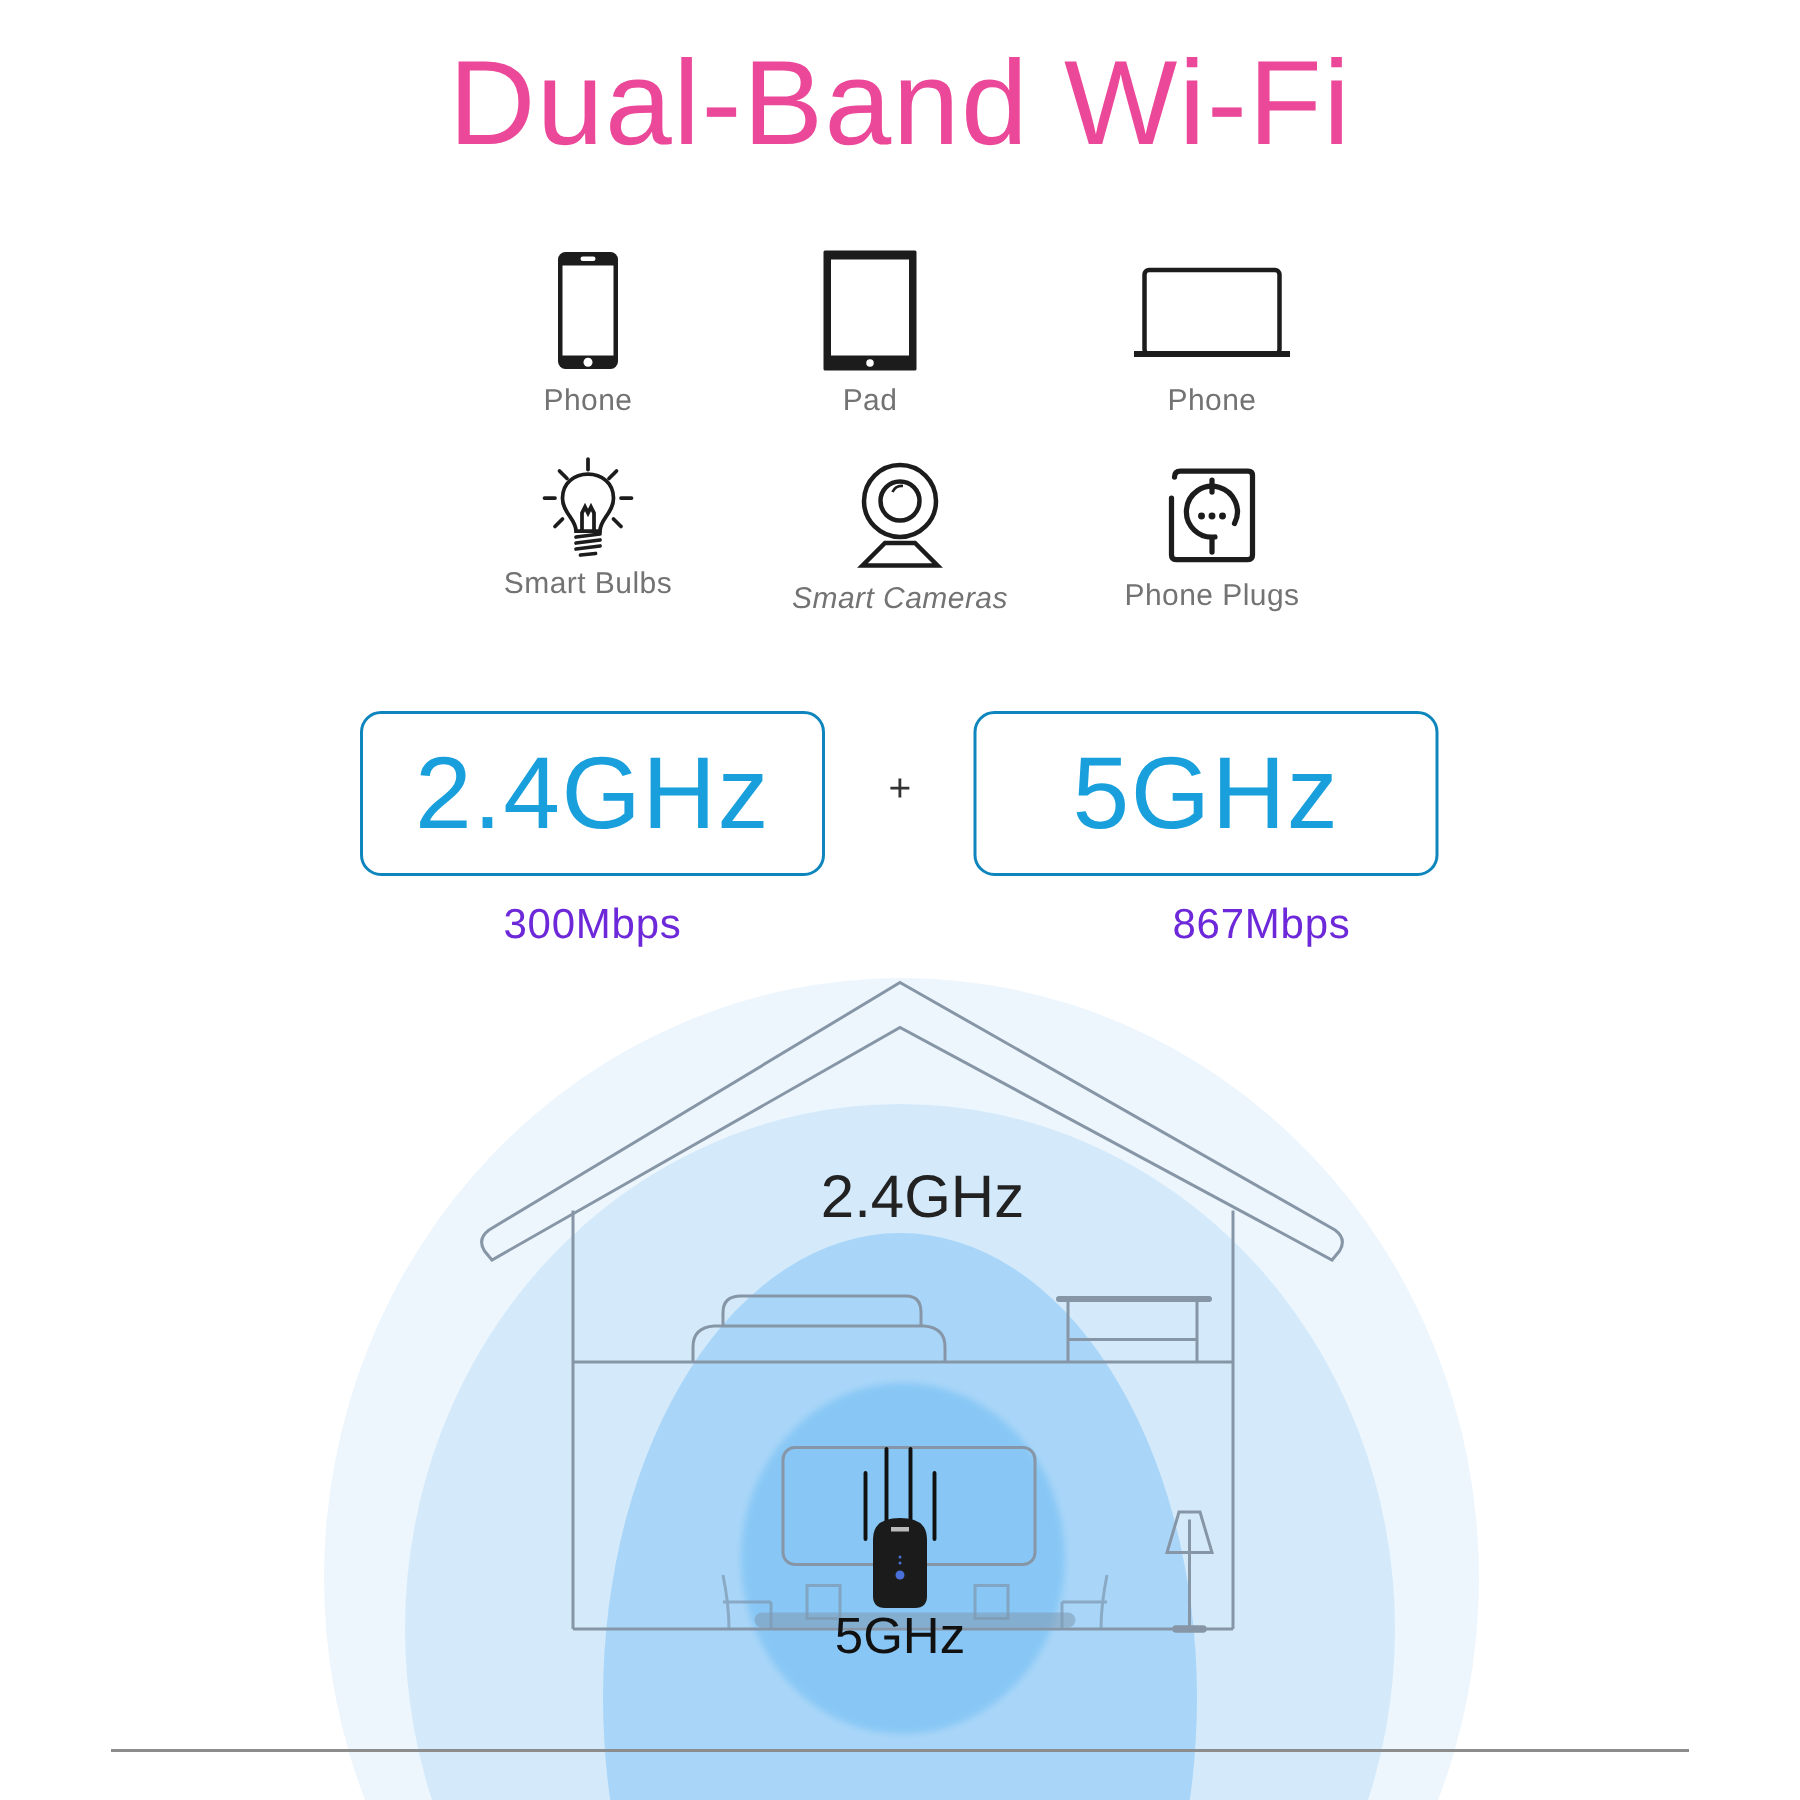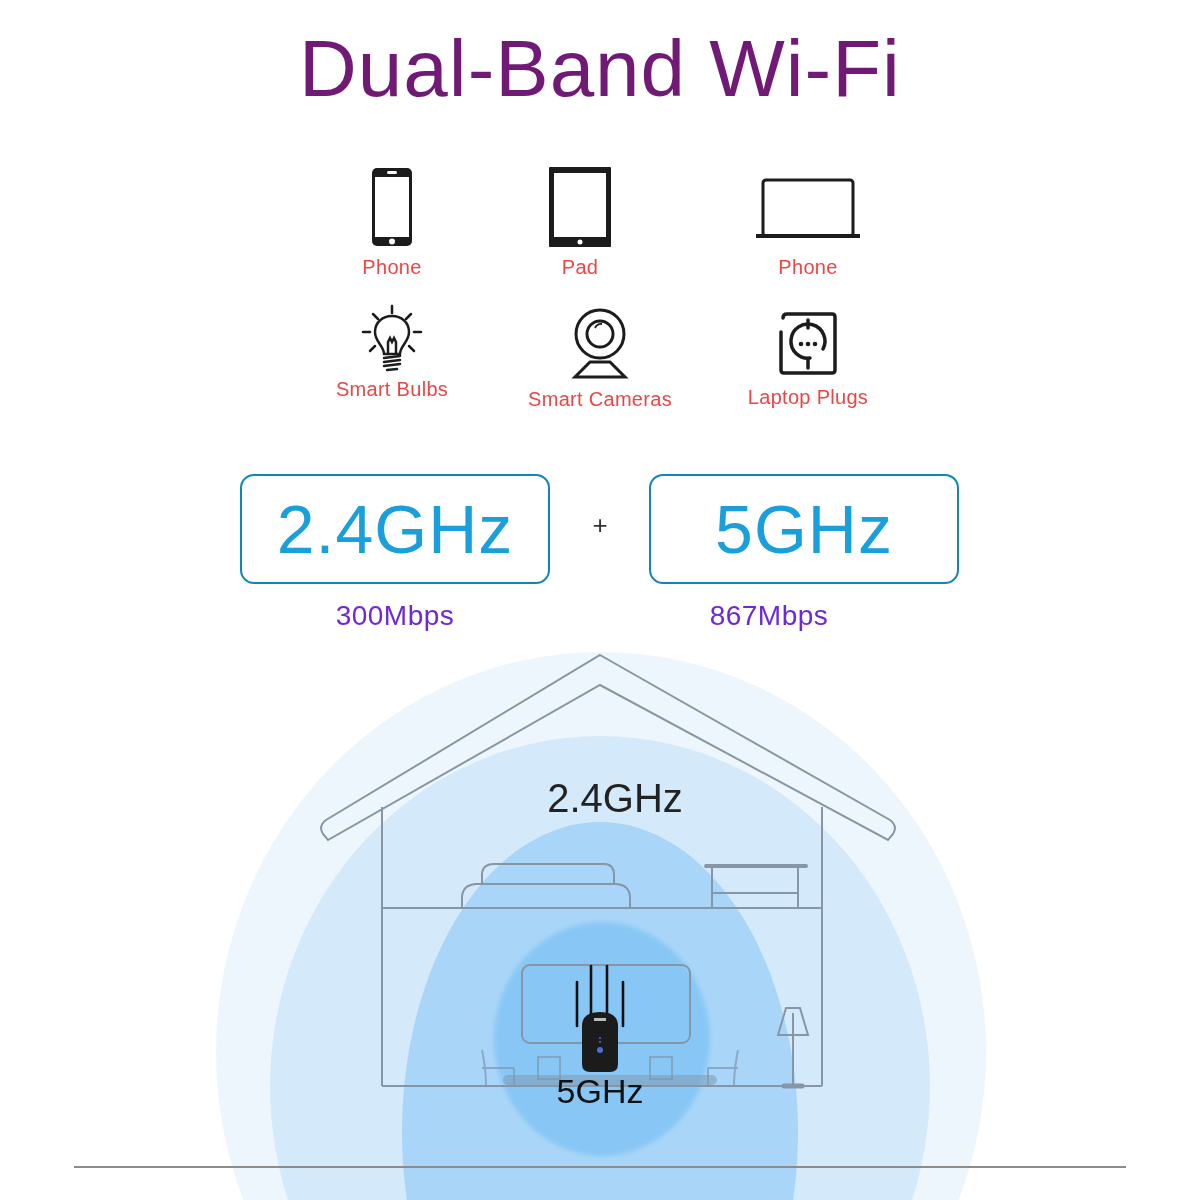--- a/index.html
+++ b/index.html
@@ -1,21 +1,21 @@
 <!DOCTYPE html>
 <html><head>
   <meta charset="utf-8">
   <style>
     html, body { margin: 0; padding: 0; background: #ffffff; }
     body { width: 1200px; height: 1200px; position: relative; overflow: hidden; font-family: "Liberation Sans", "DejaVu Sans", sans-serif; color: #1f1f1f; }
     .abs { position: absolute; }
-    .title { left: 0; top: 14px; width: 1200px; text-align: center; font-size: 80px; letter-spacing: 1px; color: #701a75; font-weight: normal; line-height: 110px; }
+    .title { left: 0; top: 14px; width: 1200px; text-align: center; font-size: 80px; letter-spacing: 1px; color: #ec4899; font-weight: normal; line-height: 110px; }
     .dev { position: absolute; width: 200px; text-align: center; }
     .dev svg { display: block; margin: 0 auto; }
-    .dev-label { font-size: 20px; color: #ef4444; margin-top: 8px; letter-spacing: 0.3px; }
+    .dev-label { font-size: 20px; color: #737373; margin-top: 8px; letter-spacing: 0.3px; }
     .band-box { position: absolute; top: 474px; width: 310px; height: 110px; border: 2px solid #0e86bd; border-radius: 14px; box-sizing: border-box; display: flex; align-items: center; justify-content: center; }
     .band-text { font-size: 68px; color: #19a0dc; letter-spacing: 1px; }
     .plus { position: absolute; left: 586px; top: 510px; width: 28px; text-align: center; font-size: 26px; color: #333; }
     .speed { position: absolute; top: 600px; width: 310px; text-align: center; font-size: 28px; color: #6d28d9; letter-spacing: 0.5px; }
     .scene { left: 0; top: 640px; width: 1200px; height: 560px; }
     .ring { position: absolute; border-radius: 50%; }
     .label-24 { left: 500px; top: 776px; width: 230px; text-align: center; font-size: 40px; color: #222; }
     .label-5 { left: 530px; top: 1072px; width: 140px; text-align: center; font-size: 34px; color: #111; }
     .ground { left: 74px; top: 1166px; width: 1052px; height: 2px; background: #8c8c8c; }
   </style>
@@ -71,46 +71,46 @@
 </div>
 <div class="dev" style="left:500px; top:306px;">
   <svg width="60" height="74" viewBox="0 0 60 74">
     <g stroke="#1c1c1c" stroke-width="3" fill="none">
       <circle cx="30" cy="28" r="24"></circle>
       <circle cx="30" cy="28" r="13"></circle>
       <path d="M25 22 A7 7 0 0 1 32 18" stroke-width="1.8"></path>
       <path d="M20 56 L40 56 L55 71 L5 71 Z"></path>
     </g>
   </svg>
-  <div class="dev-label" style="margin-top:8px;">Smart Cameras</div>
+  <div class="dev-label" style="margin-top:8px;font-style:italic;">Smart Cameras</div>
 </div>
 <div class="dev" style="left:708px; top:310px;">
   <svg width="62" height="66" viewBox="0 0 62 66">
     <g stroke="#1c1c1c" stroke-width="3.5" fill="none" stroke-linecap="round">
       <path d="M4 22 L4 60 Q4 63 7 63 L55 63 Q58 63 58 60 L58 7 Q58 4 55 4 L10 4 Q6 4 6 8"></path>
       <path d="M33 48 A17 17 0 1 1 46 39"></path>
       <line x1="31" y1="10" x2="31" y2="18"></line>
       <line x1="31" y1="50" x2="31" y2="58"></line>
     </g>
     <circle cx="24" cy="34" r="2.3" fill="#1c1c1c"></circle>
     <circle cx="31" cy="34" r="2.3" fill="#1c1c1c"></circle>
     <circle cx="38" cy="34" r="2.3" fill="#1c1c1c"></circle>
   </svg>
-  <div class="dev-label" style="margin-top:10px;">Laptop Plugs</div>
+  <div class="dev-label" style="margin-top:10px;">Phone Plugs</div>
 </div>
 
 <div class="band-box" style="left:240px;">
   <span class="band-text">2.4GHz</span>
 </div>
 <div class="plus">+</div>
 <div class="band-box" style="left:649px;">
   <span class="band-text">5GHz</span>
 </div>
 <div class="speed" style="left:240px;">300Mbps</div>
-<div class="speed" style="left:614px;">867Mbps</div>
+<div class="speed" style="left:686px;">867Mbps</div>
 
 <div class="abs scene">
 
   <div class="ring" style="left:216px; top:12px; width:770px; height:800px; background:#eef6fd;"></div>
   <div class="ring" style="left:270px; top:96px; width:660px; height:700px; background:#d4eafb;"></div>
   <div class="ring" style="left:402px; top:182px; width:396px; height:620px; background:#a9d6f8;"></div>
   <div class="ring" style="left:494px; top:282px; width:216px; height:234px; background:#88c7f5; filter: blur(2px);"></div>
 
   <svg class="abs" style="left:0; top:0;" width="1200" height="560" viewBox="0 640 1200 560">
     <g fill="none" stroke="#8696a6" stroke-width="2">

